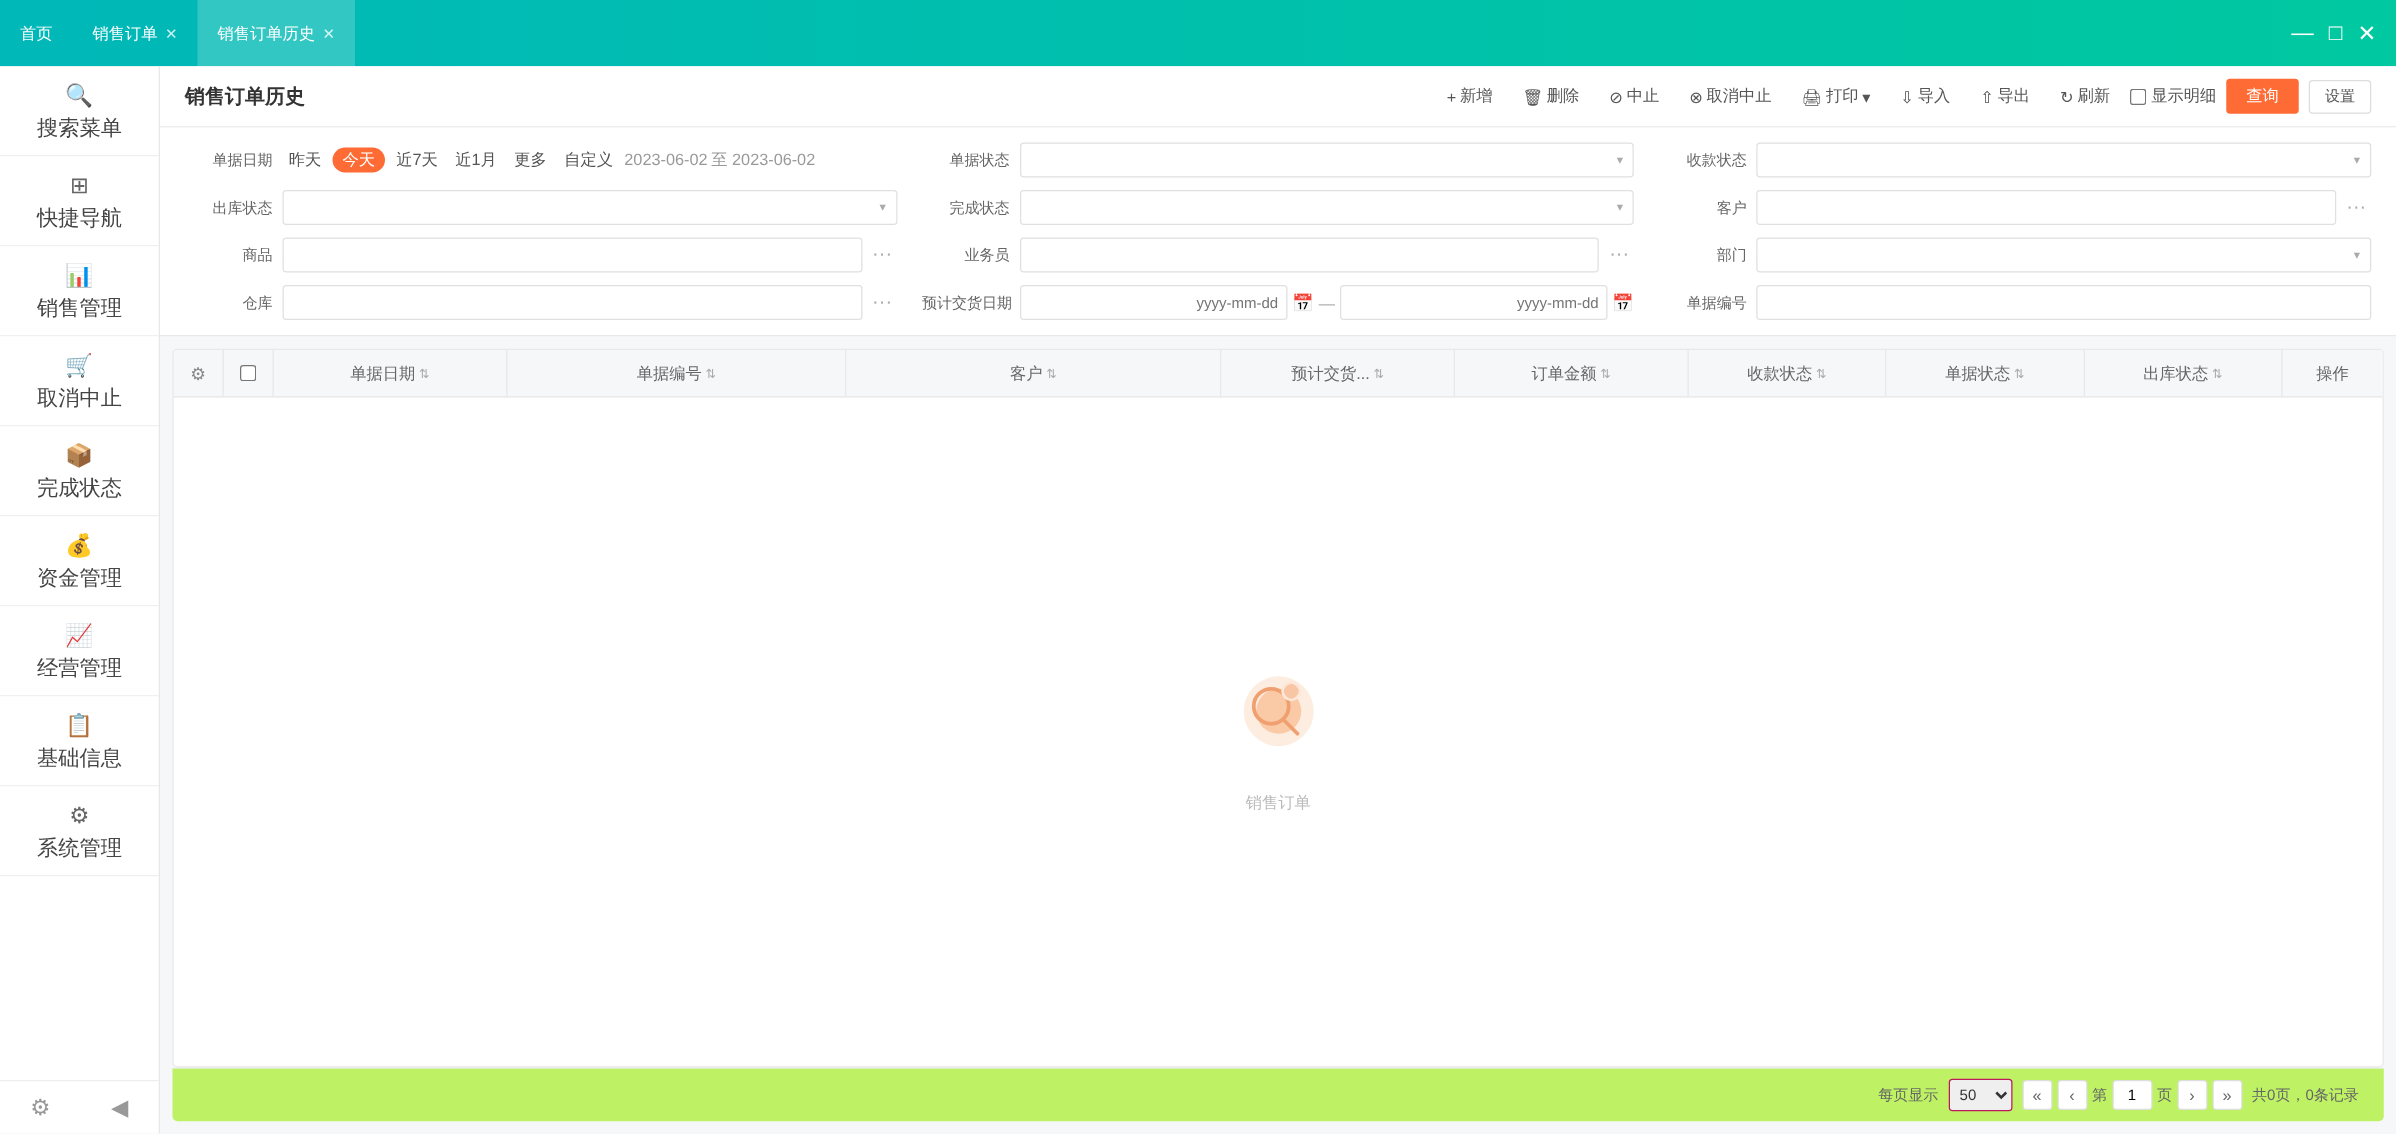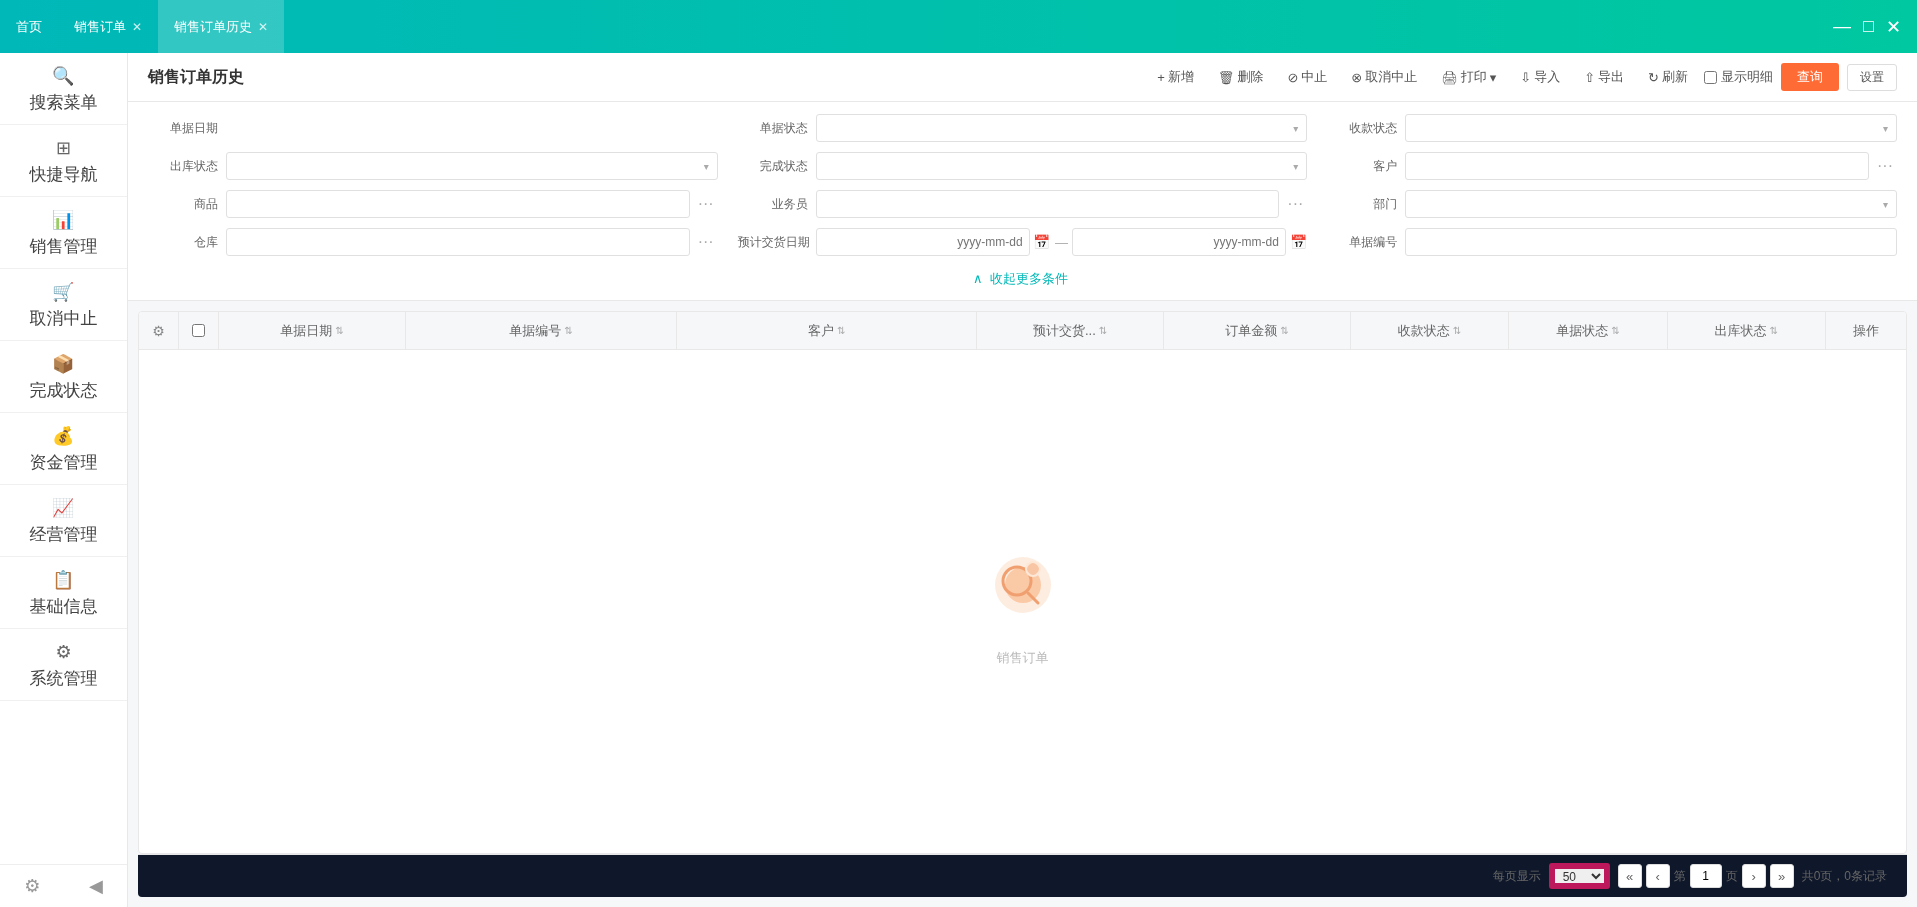--- a/index.html
+++ b/index.html
@@ -339,31 +339,31 @@
       color: #bbb;
       font-size: 13px;
     }
 
     
     .pagination-bar {
       display: flex;
       align-items: center;
       justify-content: flex-end;
       padding: 8px 20px;
-      background: #0f172a;
+      background: #bef264;
       border-top: 1px solid #e8e8e8;
       gap: 8px;
       flex-shrink: 0;
       margin: 0 10px 10px;
       border-radius: 0 0 4px 4px;
     }
     .page-size-label { font-size: 12px; color: #666; }
     .page-size-select {
       height: 26px;
-      border: 6px solid #be185d;
+      border: 1px solid #be185d;
       border-radius: 3px;
       padding: 0 4px;
       font-size: 12px;
       color: #333;
     }
     .page-nav {
       display: flex;
       align-items: center;
       gap: 4px;
     }
@@ -507,20 +507,35 @@
         <button class="btn-query">查询</button>
         <button class="btn-setting">设置</button>
       </div>
     </div>
 
     <div class="filter-area">
 
       <div class="filter-row">
         <div class="filter-item">
           <span class="filter-label">单据日期</span>
+          <div class="filter-control">
+            <div class="date-quick">
+              <button class="dq-btn">昨天</button>
+              <button class="dq-btn active">今天</button>
+              <button class="dq-btn">近7天</button>
+              <button class="dq-btn">近1月</button>
+              <button class="dq-btn">更多</button>
+              <button class="dq-btn">自定义</button>
+            </div>
+            <span class="date-display">
+              <span>2023-06-02</span>
+              <span> 至 </span>
+              <span>2023-06-02</span>
+            </span>
+          </div>
         </div>
         <div class="filter-divider"></div>
         <div class="filter-item">
           <span class="filter-label">单据状态</span>
           <div class="filter-control">
             <div class="filter-select">
               <span></span>
               <span class="dropdown-arrow">▾</span>
             </div>
           </div>
@@ -616,24 +631,20 @@
         </div>
         <div class="filter-divider"></div>
         <div class="filter-item">
           <span class="filter-label">单据编号</span>
           <div class="filter-control">
             <input class="filter-input" type="text" style="">
           </div>
         </div>
       </div>
 
-      <div class="collapse-row">
-        <span>∧</span>
-        <span>收起更多条件</span>
-      </div>
     </div>
 
     <div class="table-area">
       <div class="table-header">
         <div class="th settings-col">
           <span class="settings-btn">⚙</span>
         </div>
         <div class="th checkbox-col">
           <input type="checkbox" class="checkbox" style="">
         </div>

